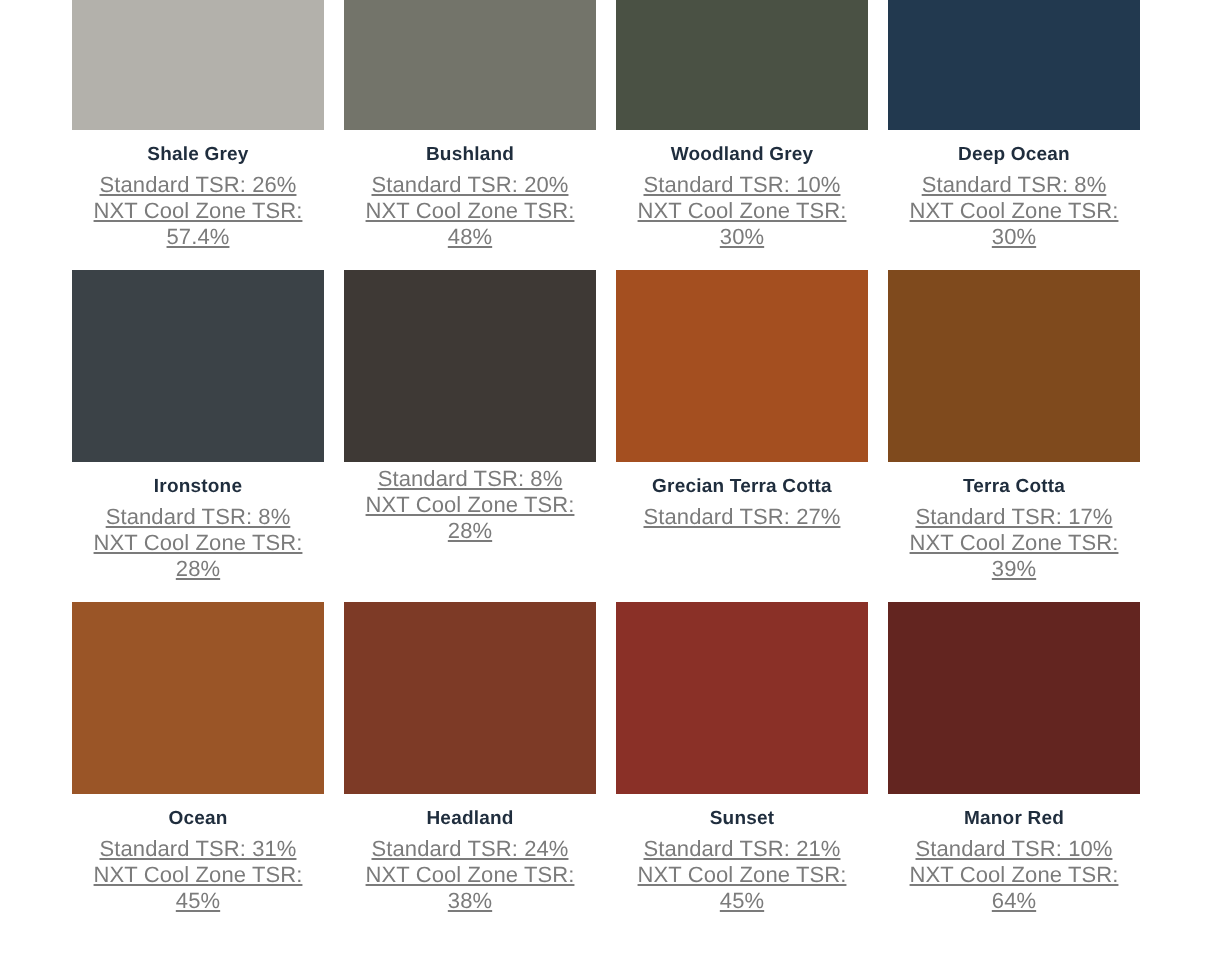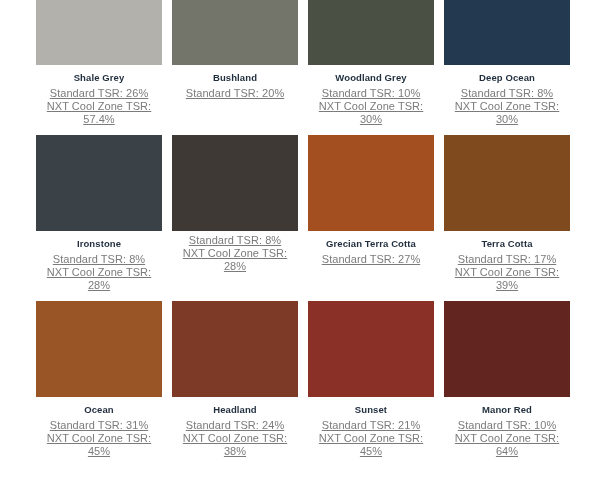--- a/index.html
+++ b/index.html
@@ -64,20 +64,21 @@
     <div class="swatch-card">
       <div class="swatch-color" style="background-color: rgb(179, 177, 171);"></div>
       <div class="swatch-name">Shale Grey</div>
       <div class="swatch-stat first">Standard TSR: 26%</div>
       <div class="swatch-stat">NXT Cool Zone TSR: 57.4%</div>
     </div>
     <div class="swatch-card">
       <div class="swatch-color" style="background-color: rgb(115, 116, 106);"></div>
       <div class="swatch-name">Bushland</div>
       <div class="swatch-stat first">Standard TSR: 20%</div>
+      <div class="swatch-stat">NXT Cool Zone TSR: 48%</div>
     </div>
     <div class="swatch-card">
       <div class="swatch-color" style="background-color: rgb(74, 81, 68);"></div>
       <div class="swatch-name">Woodland Grey</div>
       <div class="swatch-stat first">Standard TSR: 10%</div>
       <div class="swatch-stat">NXT Cool Zone TSR: 30%</div>
     </div>
     <div class="swatch-card">
       <div class="swatch-color" style="background-color: rgb(34, 57, 79);"></div>
       <div class="swatch-name">Deep Ocean</div>

